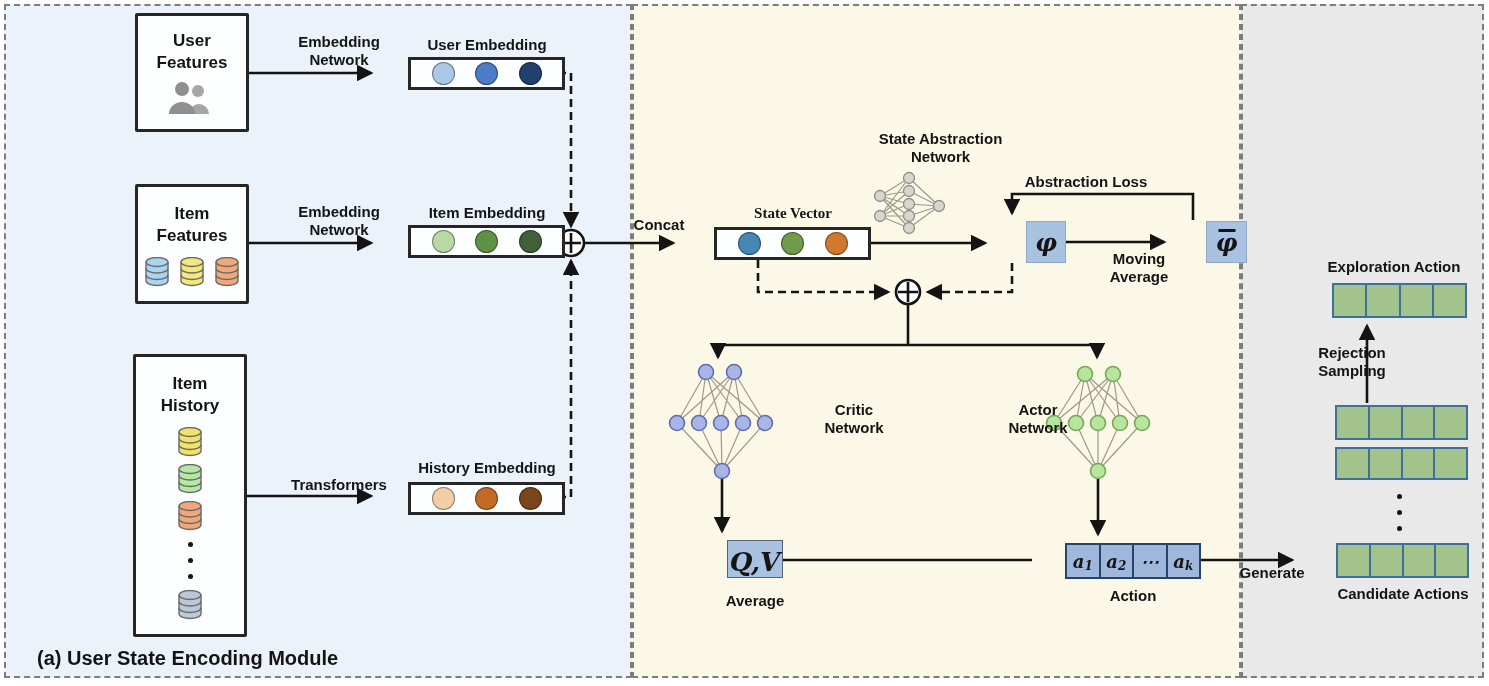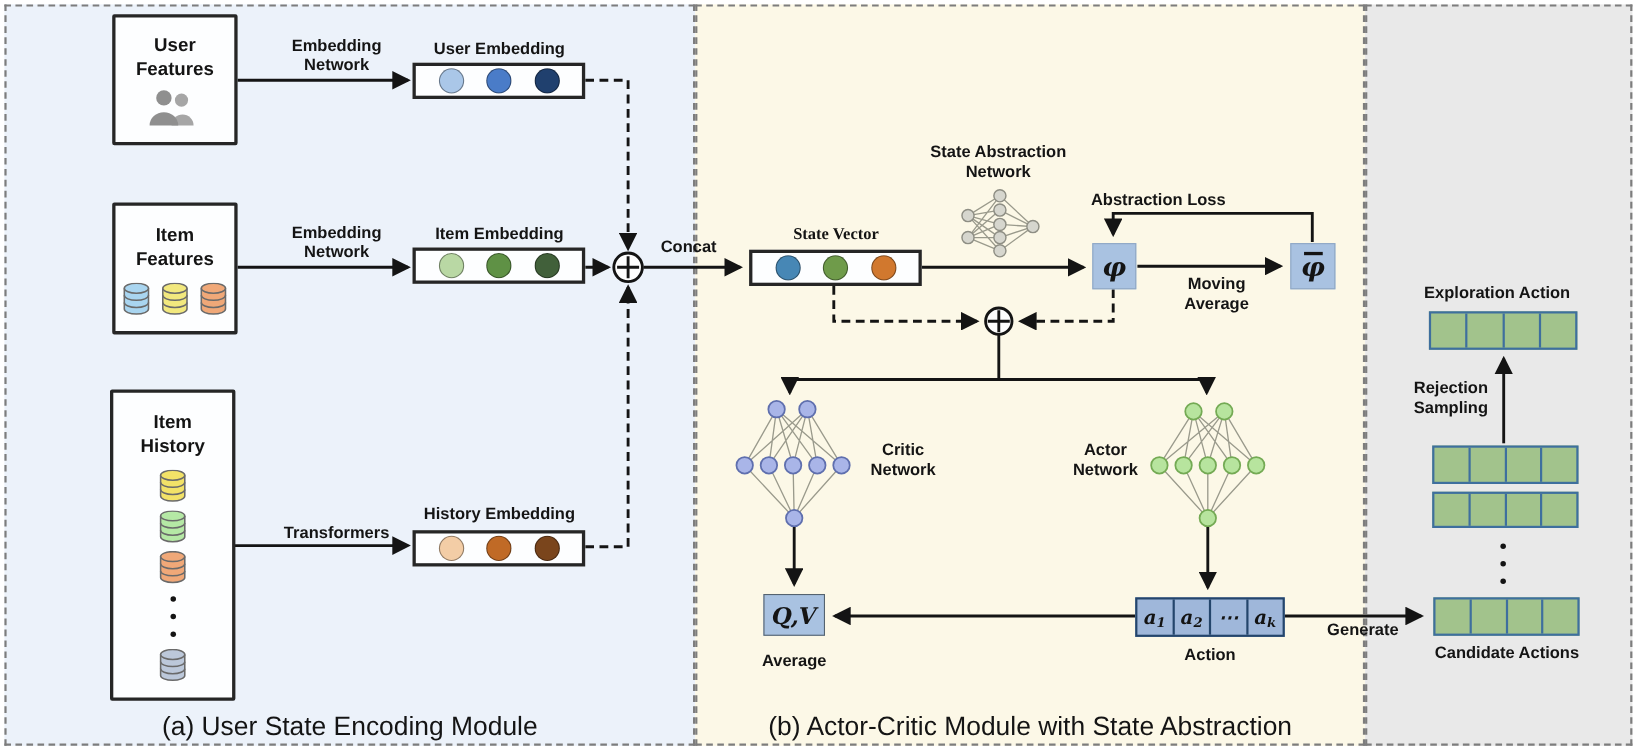--- a/index.html
+++ b/index.html
@@ -1,47 +1,47 @@
 <!DOCTYPE html>
 <html><head>
 <meta charset="utf-8">
 <style>
   html,body{margin:0;padding:0;background:#ffffff;}
   .stage{position:relative;width:1489px;height:686px;background:#fff;overflow:hidden;
          font-family:"Liberation Sans",sans-serif;color:#141414;}
   .panel{position:absolute;top:4px;height:674px;border:2px dashed #7d7d7d;box-sizing:border-box;}
   .wires{position:absolute;left:0;top:0;z-index:2;}
-  .abs{position:absolute;z-index:3;box-sizing:border-box;}
+  .abs{position:absolute;z-index:3;box-sizing:border-box;margin-left:33px;}
   .wire{stroke:#141414;stroke-width:2.6;fill:none;}
   .dash{stroke-dasharray:8 5;}
   .nnedge{stroke:#9a9a8c;stroke-width:1.2;fill:none;}
   .obox{border:3px solid #262626;background:#fdfeff;border-radius:2px;}
   .ebox{border:3px solid #262626;background:#fdfeff;display:flex;align-items:center;justify-content:space-evenly;}
   .dot22{width:23px;height:23px;border-radius:50%;border:1.5px solid rgba(0,0,0,.4);box-sizing:border-box;}
   .t17{font-weight:700;font-size:17px;line-height:22px;text-align:center;}
   .t15{font-weight:700;font-size:15px;line-height:17.5px;text-align:center;}
-  .cap{font-weight:400;font-size:24px;text-align:center;}
+  .cap{font-weight:700;font-size:20px;}
   .boxtitle{margin-top:14px;}
   .iconrow{display:flex;justify-content:center;gap:9px;margin-top:10px;}
   .iconcol{display:flex;flex-direction:column;align-items:center;gap:7px;margin-top:10px;}
   .mathbox{border:1px solid #8fa7c4;display:flex;align-items:center;justify-content:center;
            font-family:"DejaVu Serif",serif;font-style:italic;font-weight:700;}
   .phiglyph{font-size:24px;position:relative;}
   .overbar{position:absolute;top:7px;left:50%;transform:translateX(-50%);width:17px;height:3px;background:#141414;}
   .cellrow{display:flex;}
   .acell{flex:1;display:flex;align-items:center;justify-content:center;
          font-family:"DejaVu Serif",serif;font-style:italic;font-weight:700;font-size:18px;}
   .acell + .acell{border-left:2px solid #24456b;}
   .msub{font-size:12px;align-self:flex-end;margin-bottom:4px;}
   .grow{border:2px solid #3e6f9e;}
   .gcell{flex:1;}
   .gcell + .gcell{border-left:2px solid #3e6f9e;}
   .vdots{display:flex;flex-direction:column;align-items:center;gap:11px;}
   .vdots i{width:5px;height:5px;border-radius:50%;background:#141414;}
-  .qv{font-size:21px;}
+  .qv{font-size:26px;align-items:flex-end;}
 </style>
 </head>
 <body>
 
 <div class="stage">
 
   <div class="panel" style="left: 4px; width: 628px; background-color: rgb(236, 242, 250);"></div>
   <div class="panel" style="left: 632px; width: 609px; background-color: rgb(252, 248, 231);"></div>
   <div class="panel" style="left: 1241px; width: 243px; background-color: rgb(233, 233, 233);"></div>
 
@@ -321,21 +321,20 @@
       </div>
     <div class="acell">
         <span>a</span>
         <span class="msub">k</span>
       </div>
   </div>
   <div class="abs t15" style="left:1058px;top:587px;width:84px;">Action</div>
 
   <div class="abs t15" style="left:1196px;top:564px;width:86px;">Generate</div>
 
-  <div class="abs cap" style="left:632px;top:647px;width:609px;">(b) Actor-Critic Module with State Abstraction</div>
 
   <div class="abs t15" style="left:1285px;top:258px;width:152px;">Exploration Action</div>
   <div class="abs cellrow grow" style="left: 1299px; top: 283px; width: 135px; height: 35px; background-color: rgb(162, 195, 140);">
     <div class="gcell"></div>
       <div class="gcell"></div>
       <div class="gcell"></div>
       <div class="gcell"></div>
   </div>
 
   <div class="abs t15" style="left:1274px;top:344px;width:90px;">

